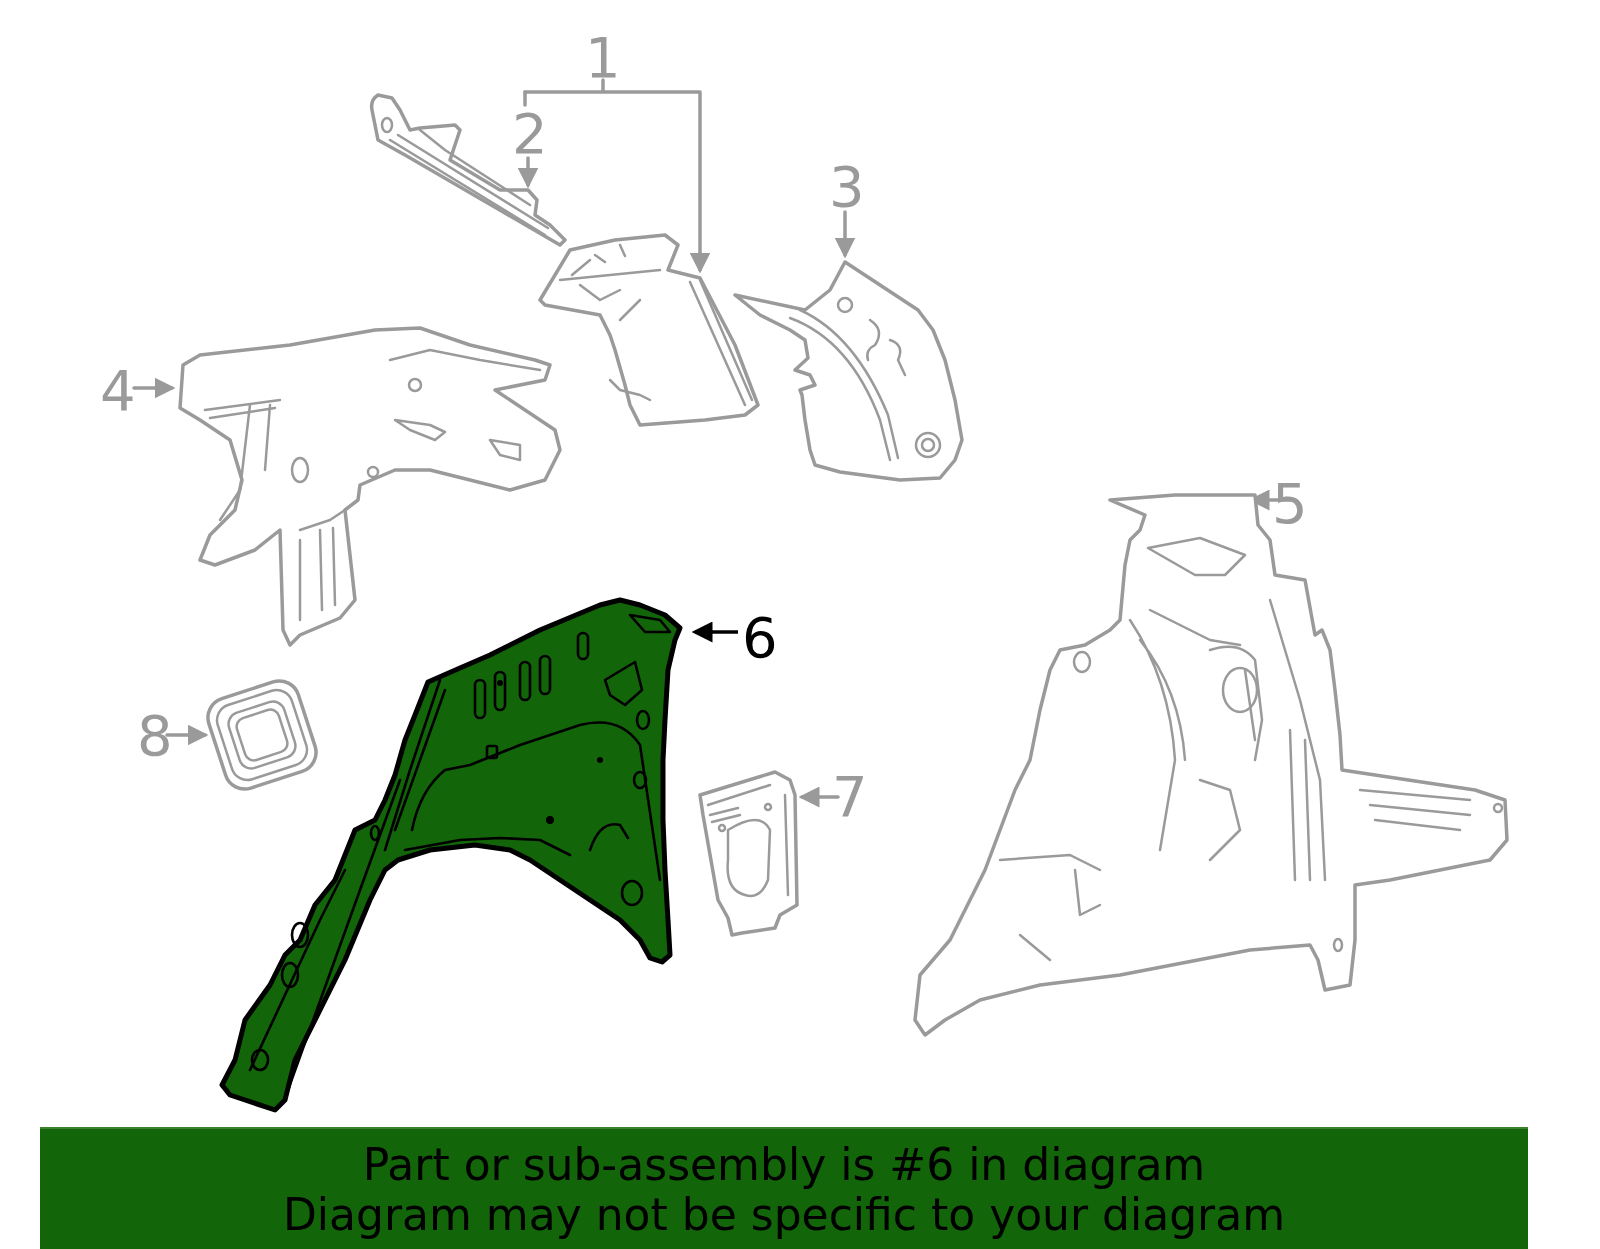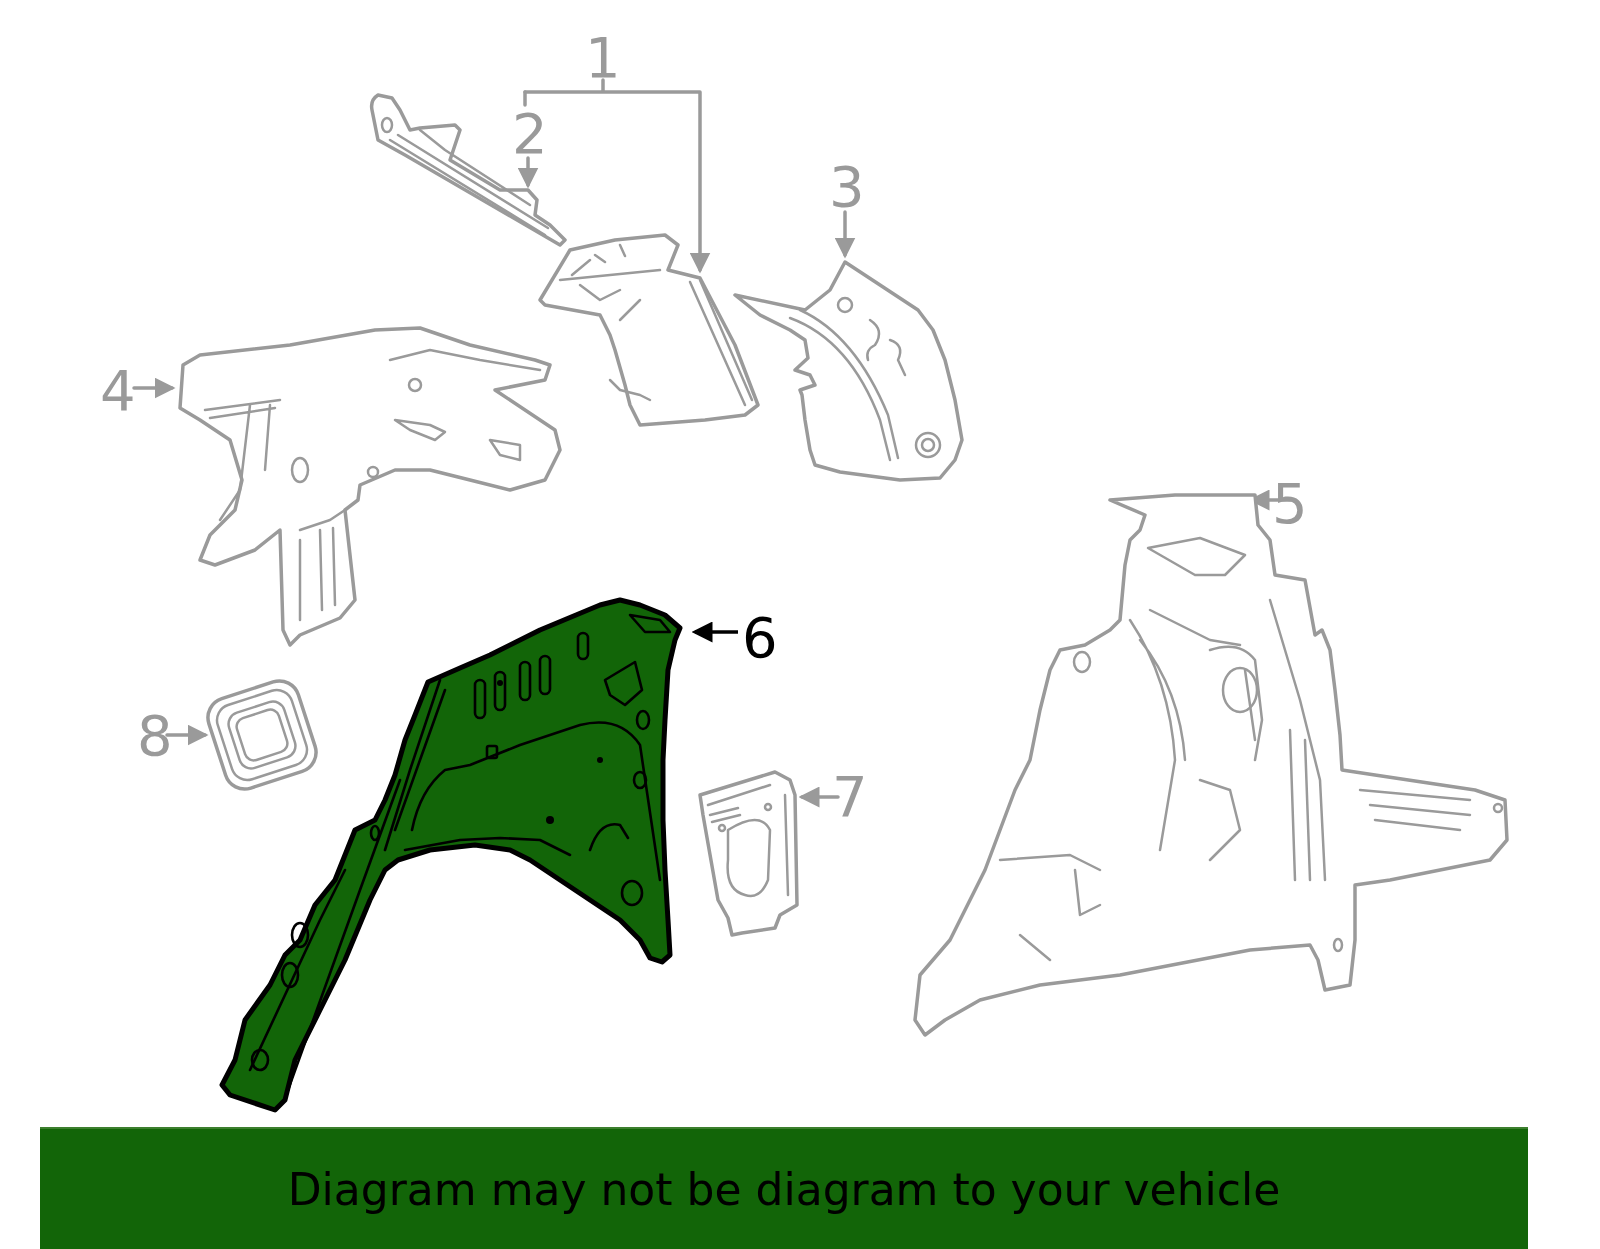--- a/index.html
+++ b/index.html
@@ -154,14 +154,15 @@
     <g transform="rotate(-18 262 735)">
       <rect class="gray-line part-fill" x="215" y="688" width="94" height="94" rx="20"></rect>
       <rect class="gray-thin" x="223" y="696" width="78" height="78" rx="16"></rect>
       <rect class="gray-thin" x="233" y="706" width="58" height="58" rx="12"></rect>
       <rect class="gray-thin" x="240" y="713" width="44" height="44" rx="9"></rect>
     </g>
   </g>
 </svg>
 
 <div class="banner">
-  <div>Diagram may not be diagram to your vehicle</div>
+  <div>Part or sub-assembly is #6 in diagram</div>
+  <div>Diagram may not be specific to your diagram</div>
 </div>
 
 </body></html>

